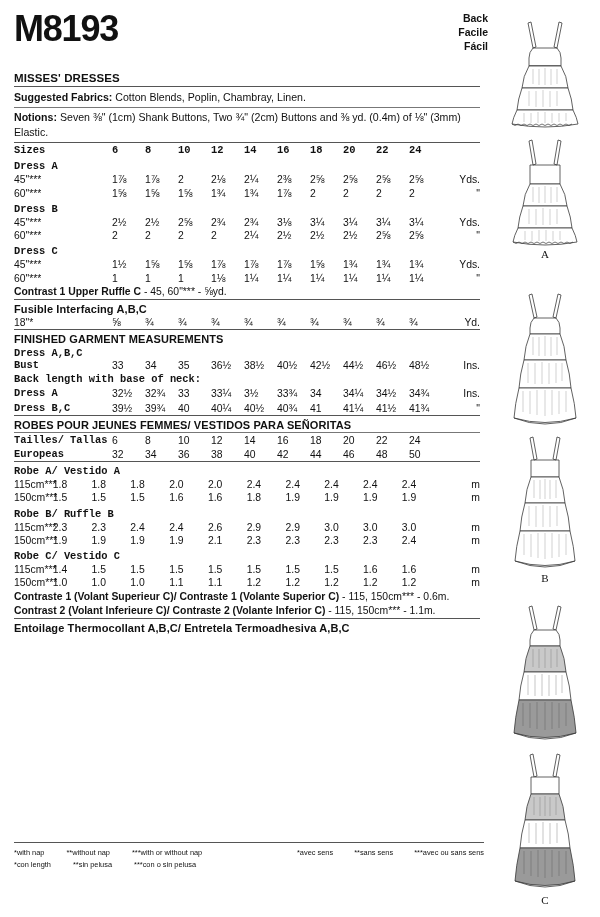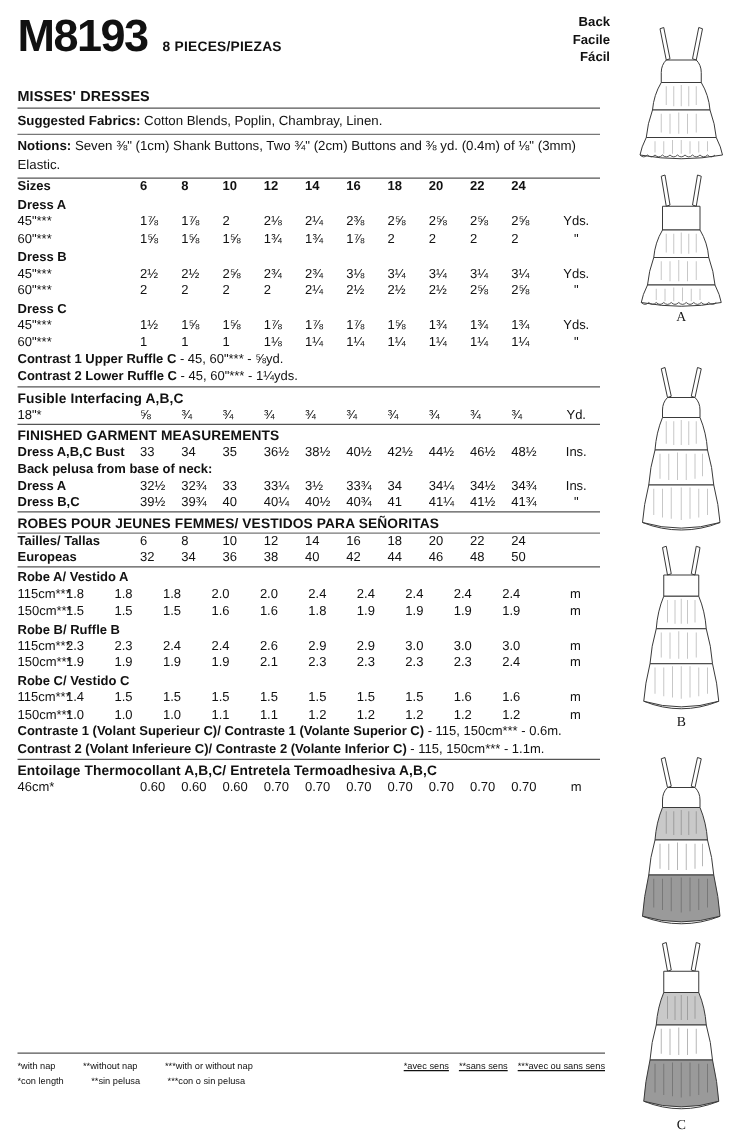--- a/index.html
+++ b/index.html
@@ -49,57 +49,56 @@
   .rule-thin { border-bottom: 1px solid #777; height: 0; }
 
   .ln { font-size: 10.6px; line-height: 1.38; padding: 2.5px 0 2.5px 0; }
   .ln b { font-weight: bold; }
 
   
   table.t { border-collapse: collapse; width: 466px; table-layout: fixed; }
   table.t td { font-size: 10.4px; padding: 1.1px 0; vertical-align: bottom; }
   td.lab { width: 98px; text-align: left; }
   td.num { width: 33px; text-align: left; }
-  td.unit { width: 38px; text-align: center; margin-left: 40px; }
-  td.b, .bold { font-weight: bold; }
+  td.unit { width: 38px; text-align: right; margin-left: 40px; }
+  td.b, .bold { font-weight: bold; font-family: Liberation Mono, monospace; }
   tr.grp td { font-weight: bold; padding-top: 3px; }
   .sizes-row td { font-weight: bold; }
 
   .sec-title { font-size: 11px; font-weight: bold; padding: 3px 0 1px 0; letter-spacing: 0.1px; }
   .note-line { font-size: 10.4px; font-weight: bold; padding: 1.6px 0; }
   .note-line .lt { font-weight: normal; }
 
   .footer {
     position: absolute; left: 14px; bottom: 46px; width: 470px;
   }
   .footer .frule { border-top: 1.3px solid #555; margin-bottom: 4px; }
   .foot-flex { display: flex; justify-content: space-between; }
   .foot-en { font-size: 7.4px; line-height: 1.65; }
   .foot-fr { font-size: 7.4px; line-height: 1.65; text-align: right; padding-top: 0px;}
   .foot-en span { margin-right: 22px; }
-  .foot-fr span { margin-left: 8px; text-decoration: underline; }
+  .foot-fr span { margin-left: 21px; }
 
   
   .ill-block { position: absolute; width: 110px; }
   .ill-label {
     text-align: center; font-size: 11px; font-family: "Liberation Serif", serif;
     margin-top: -2px;
   }
   svg.dress { display: block; margin: 0 auto; }
 </style>
 </head>
 <body>
 
 <div class="page">
 
   <div class="left-col">
 
     <div class="hdr">
       <div class="patt-num">M8193</div>
-      <div class="pieces">8 PIECES/PIEZAS</div>
       <div class="diff">
         <div>Back</div>
         <div>Facile</div>
         <div>Fácil</div>
       </div>
     </div>
 
     <div class="cat">MISSES' DRESSES</div>
     <div class="rule"></div>
 
@@ -223,23 +222,20 @@
             <td class="num">1¼</td>
             <td class="num">1¼</td>
             <td class="unit">"</td>
           </tr>
         </tbody>
     </table>
 
     <div class="note-line">
       <span>Contrast 1 Upper Ruffle C</span><span class="lt"> - 45, 60"*** - ⅝yd.</span>
     </div>
-    <div class="note-line">
-      <span>Contrast 2 Lower Ruffle C</span><span class="lt"> - 45, 60"*** - 1¼yds.</span>
-    </div>
     <div class="rule"></div>
 
     <div class="sec-title">Fusible Interfacing A,B,C</div>
     <table class="t">
       <tbody id="tbl-interfacing-en">
           <tr>
             <td class="lab">18"*</td>
             <td class="num">⅝</td>
             <td class="num">¾</td>
             <td class="num">¾</td>
@@ -267,21 +263,21 @@
             <td class="num">36½</td>
             <td class="num">38½</td>
             <td class="num">40½</td>
             <td class="num">42½</td>
             <td class="num">44½</td>
             <td class="num">46½</td>
             <td class="num">48½</td>
             <td class="unit">Ins.</td>
           </tr>
           <tr>
-            <td class="lab b" colspan="12">Back pelusa from base of neck:</td>
+            <td class="lab b" colspan="12">Back length with base of neck:</td>
           </tr>
           <tr>
             <td class="lab b">Dress A</td>
             <td class="num">32½</td>
             <td class="num">32¾</td>
             <td class="num">33</td>
             <td class="num">33¼</td>
             <td class="num">3½</td>
             <td class="num">33¾</td>
             <td class="num">34</td>
@@ -444,38 +440,20 @@
 
     <div class="note-line">
       <span>Contraste 1 (Volant Superieur C)/ Contraste 1 (Volante Superior C)</span><span class="lt"> - 115, 150cm*** - 0.6m.</span>
     </div>
     <div class="note-line">
       <span>Contrast 2 (Volant Inferieure C)/ Contraste 2 (Volante Inferior C)</span><span class="lt"> - 115, 150cm*** - 1.1m.</span>
     </div>
     <div class="rule"></div>
 
     <div class="sec-title">Entoilage Thermocollant A,B,C/ Entretela Termoadhesiva A,B,C</div>
-    <table class="t">
-      <tbody id="tbl-interfacing-metric">
-          <tr>
-            <td class="lab">46cm*</td>
-            <td class="num">0.60</td>
-            <td class="num">0.60</td>
-            <td class="num">0.60</td>
-            <td class="num">0.70</td>
-            <td class="num">0.70</td>
-            <td class="num">0.70</td>
-            <td class="num">0.70</td>
-            <td class="num">0.70</td>
-            <td class="num">0.70</td>
-            <td class="num">0.70</td>
-            <td class="unit">m</td>
-          </tr>
-        </tbody>
-    </table>
 
     <div class="footer">
       <div class="frule"></div>
       <div class="foot-flex">
         <div>
           <div class="foot-en" id="foot-en"><span>*with nap</span><span>**without nap</span><span>***with or without nap</span></div>
           <div class="foot-en" id="foot-es"><span>*con length</span><span>**sin pelusa</span><span>***con o sin pelusa</span></div>
         </div>
         <div class="foot-fr" id="foot-fr"><span>*avec sens</span><span>**sans sens</span><span>***avec ou sans sens</span></div>
       </div>

